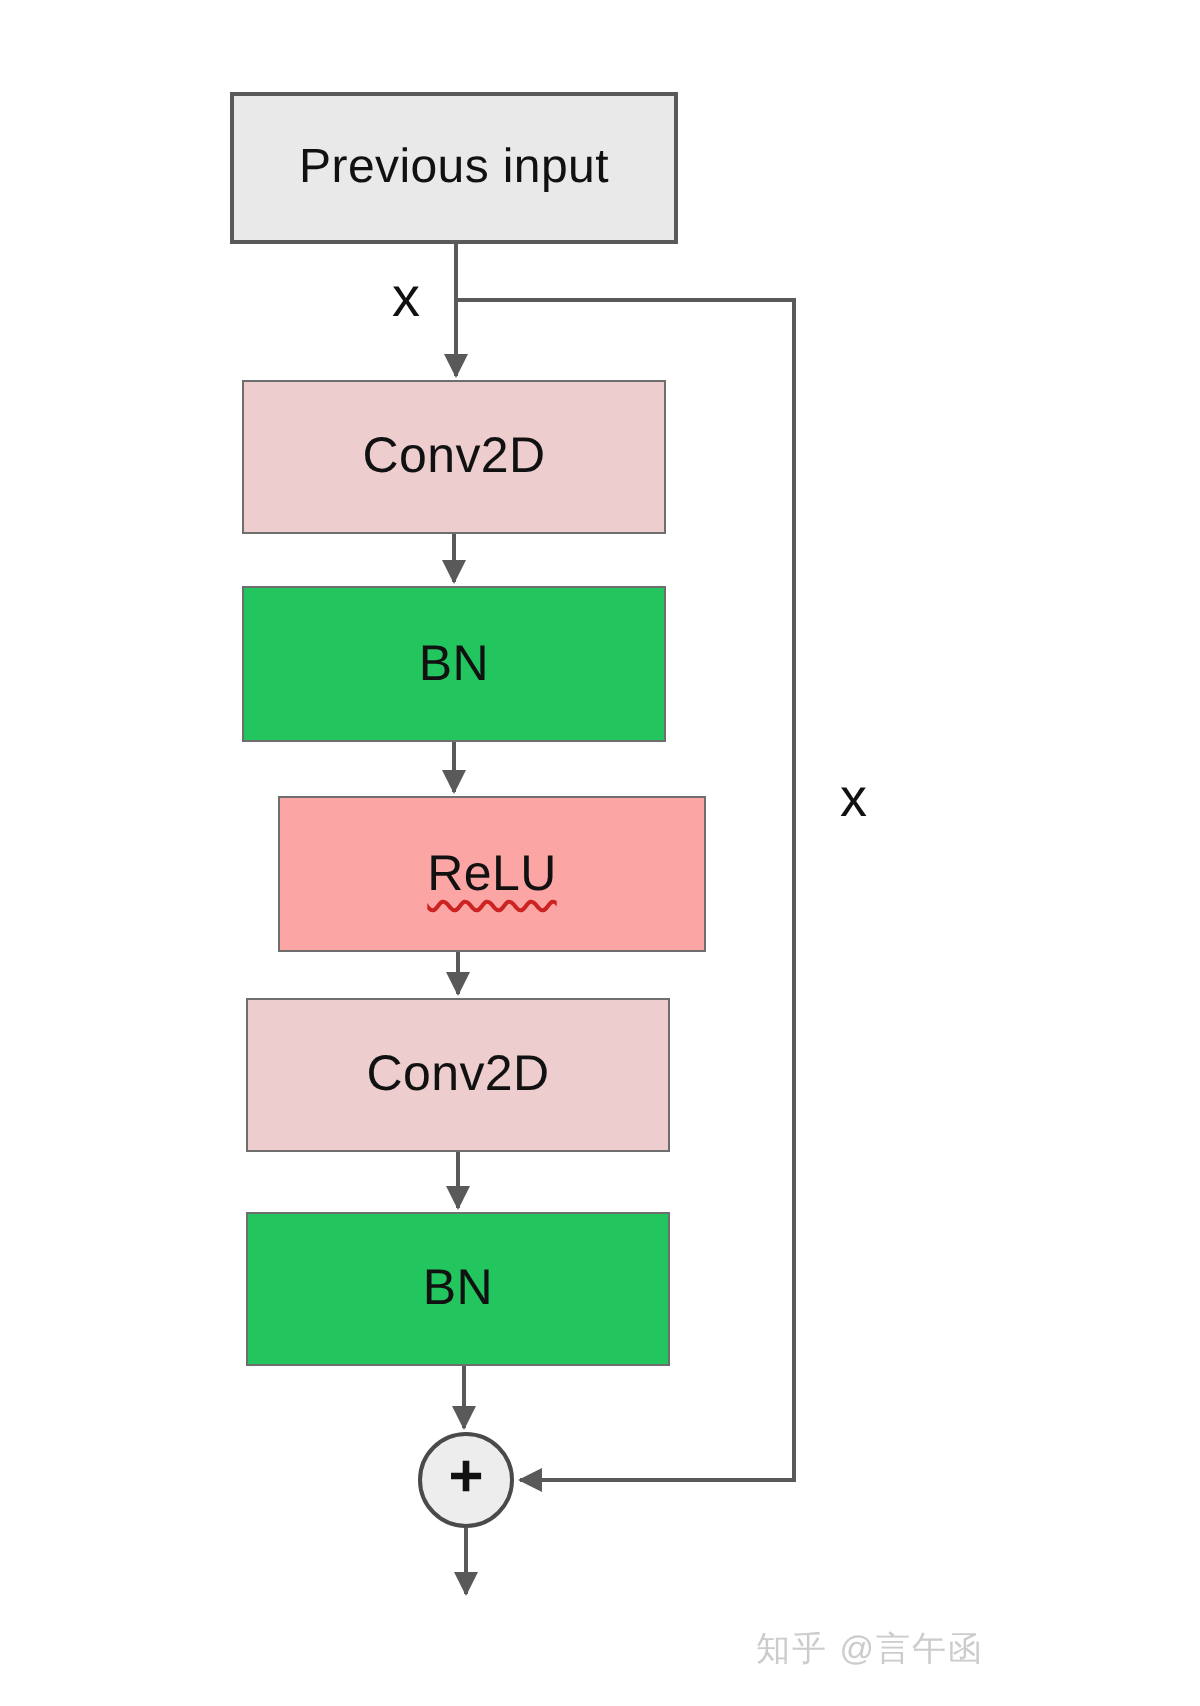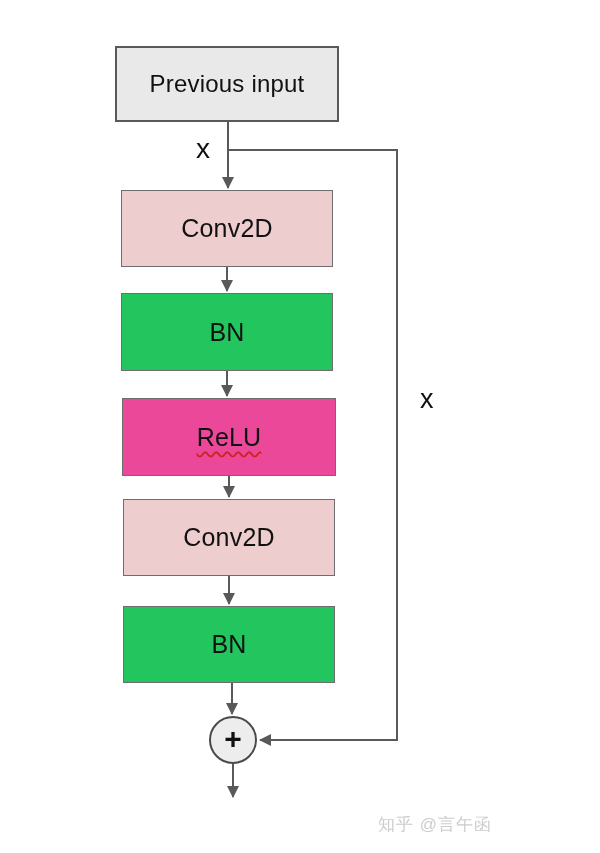--- a/index.html
+++ b/index.html
@@ -31,21 +31,21 @@
     letter-spacing: 0.2px;
   }
   .node-prev {
     left: 115px; top: 46px; width: 224px; height: 76px;
     background: #e9e9e9;
     border: 2px solid #58595b;
     font-size: 24px;
   }
   .node-conv { background: #eecdce; border: 1.5px solid #6e6e6e; }
   .node-bn   { background: #22c55e; border: 1.5px solid #6e6e6e; }
-  .node-relu { background: #ec4899; border: 1.5px solid #6e6e6e; }
+  .node-relu { background: #fca5a5; border: 1.5px solid #6e6e6e; margin-left: 17px; }
   .pos-conv1 { left: 121px; top: 190px; width: 212px; height: 77px; }
   .pos-bn1   { left: 121px; top: 293px; width: 212px; height: 78px; }
   .pos-relu  { left: 122px; top: 398px; width: 214px; height: 78px; }
   .pos-conv2 { left: 123px; top: 499px; width: 212px; height: 77px; }
   .pos-bn2   { left: 123px; top: 606px; width: 212px; height: 77px; }
   .squiggle {
     text-decoration-line: underline;
     text-decoration-style: wavy;
     text-decoration-color: #cc2222;
     text-decoration-thickness: 1.5px;

